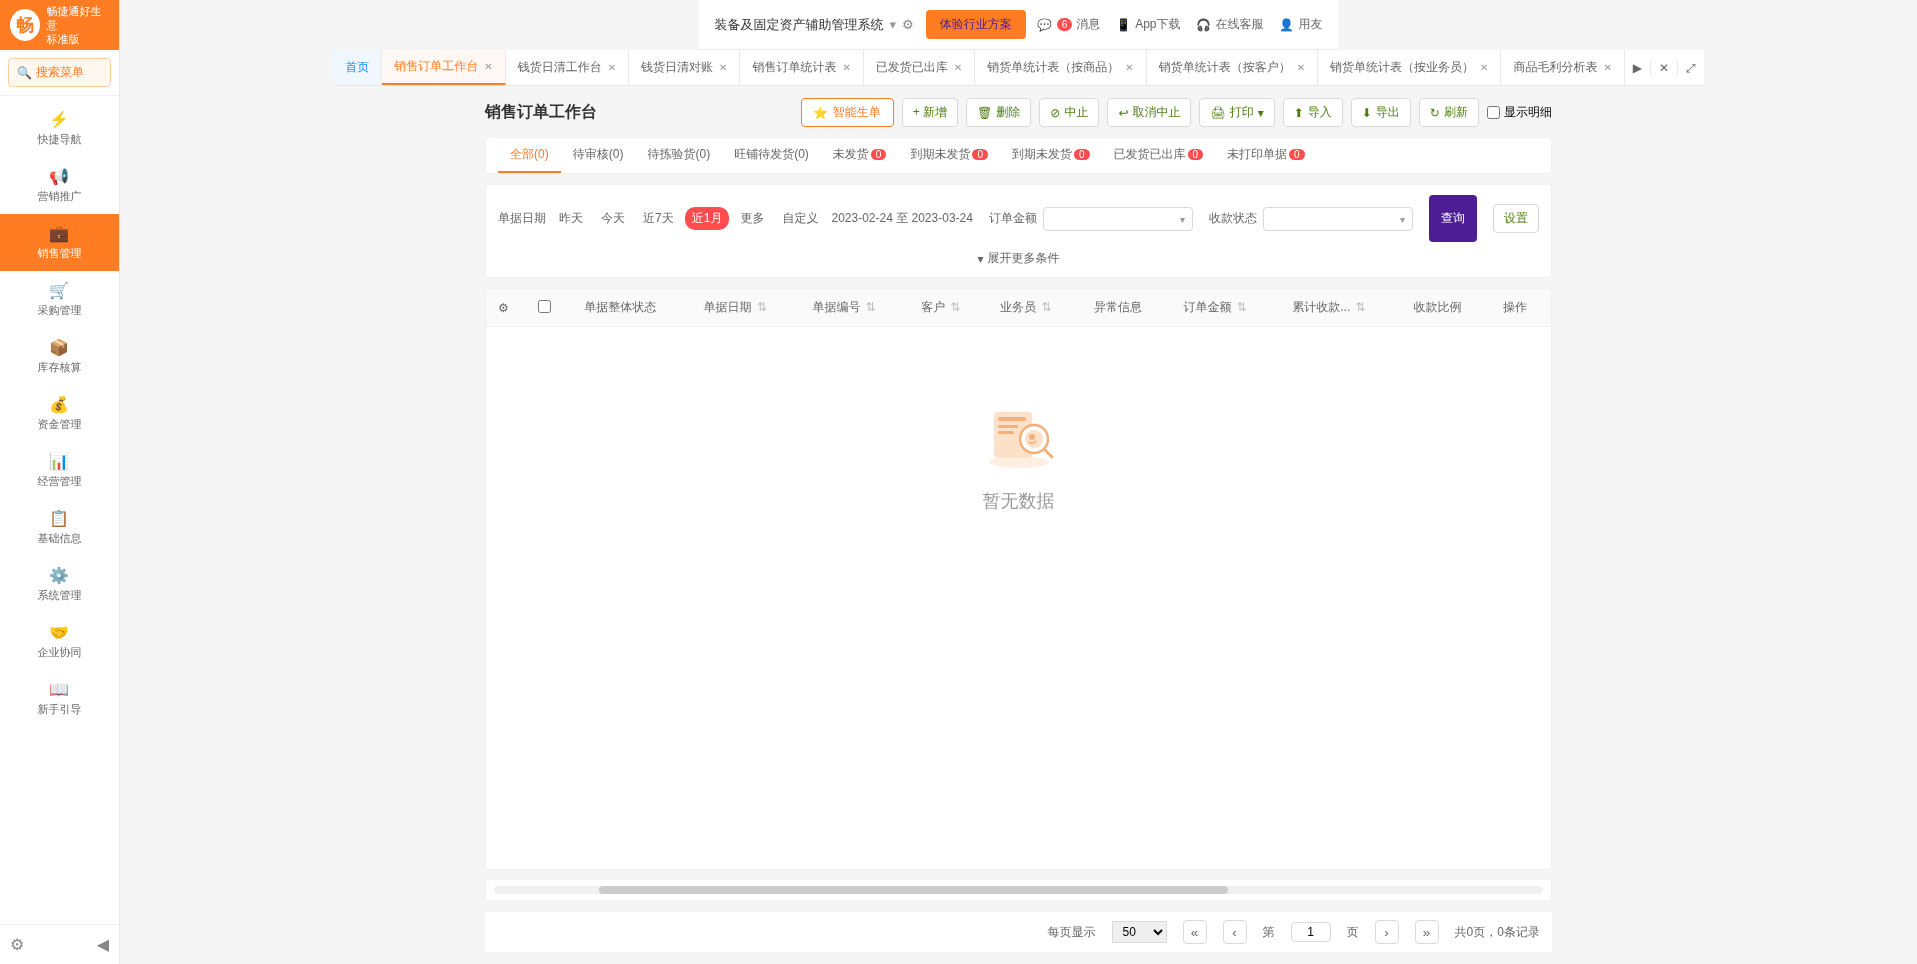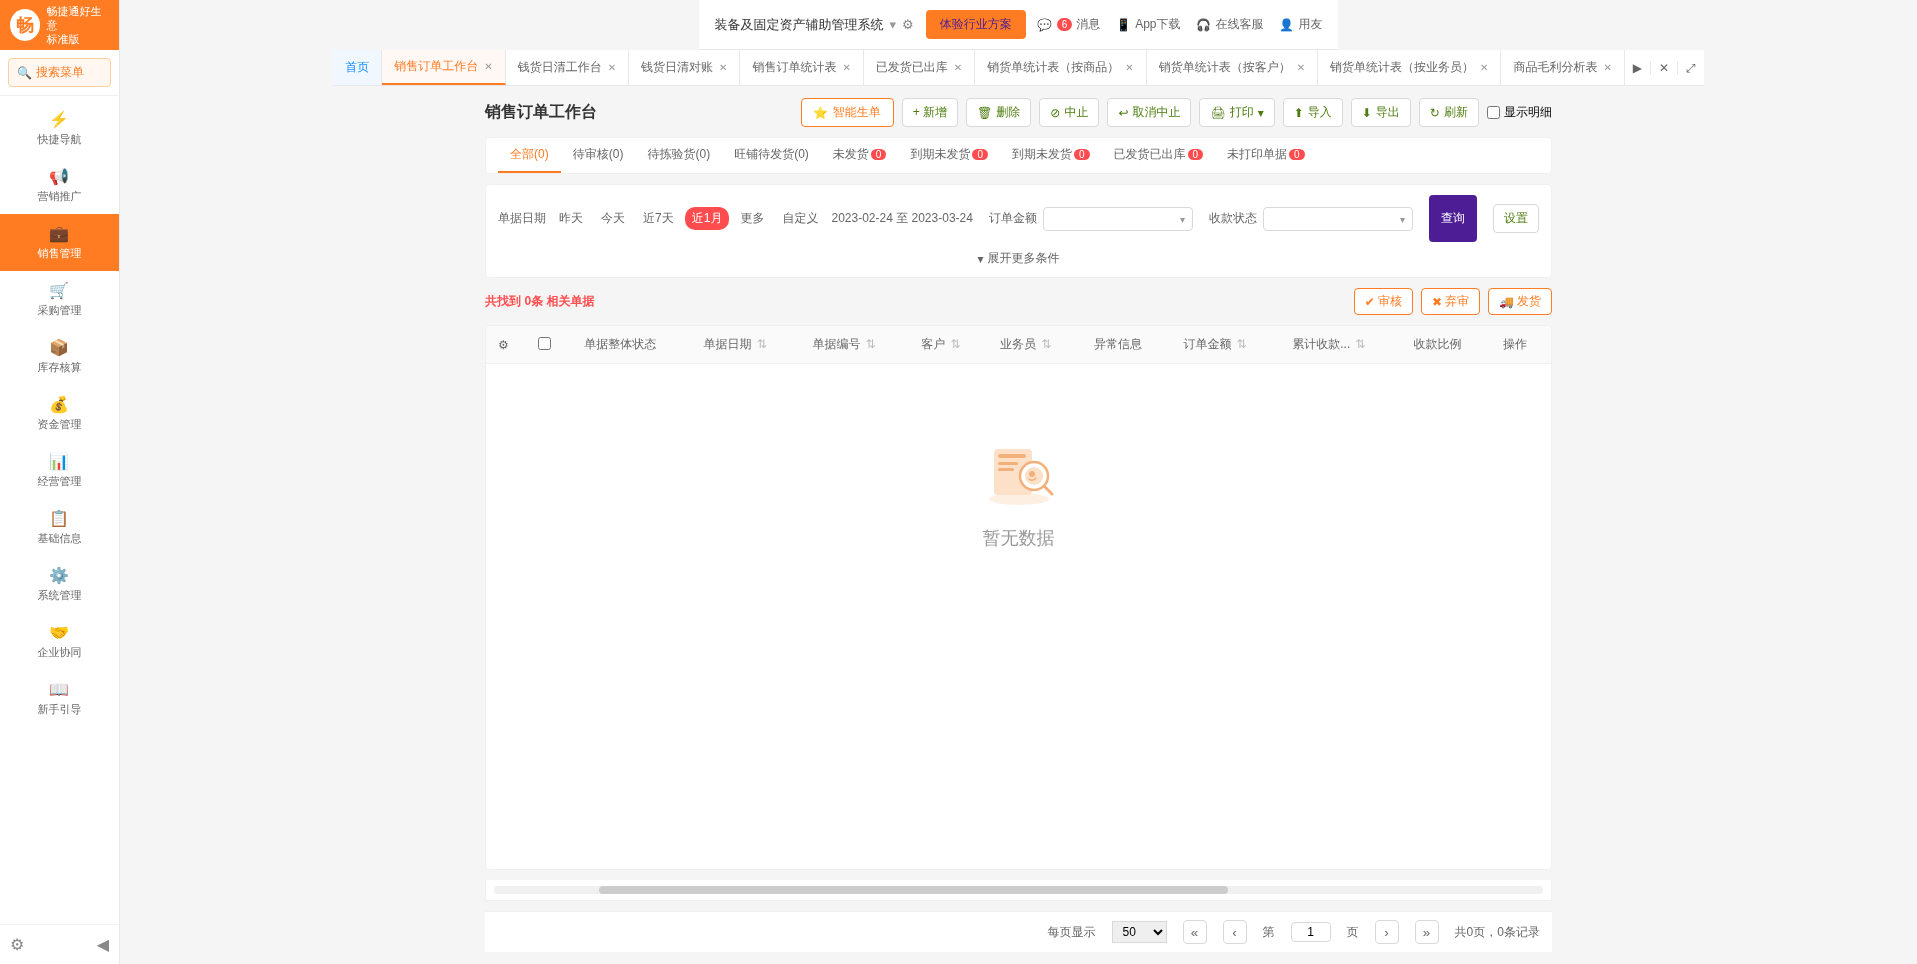--- a/index.html
+++ b/index.html
@@ -366,41 +366,20 @@
         <button class="btn-action">设置</button>
       </div>
       <div style="display:flex;justify-content:center;margin-top:8px;">
         <div class="filter-expand">
           <span>▾</span>
           <span>展开更多条件</span>
         </div>
       </div>
     </div>
 
-    <div class="table-toolbar">
-      <div class="record-count">
-        <span>共找到</span>
-        <span style="color:#ff4d4f;font-weight:bold;"> <span>0</span>条 </span>
-        <span>相关单据</span>
-      </div>
-      <div class="table-ops">
-        <button class="op-btn orange">
-          <span>✔</span>
-          <span>审核</span>
-        </button>
-        <button class="op-btn orange">
-          <span>✖</span>
-          <span>弃审</span>
-        </button>
-        <button class="op-btn orange">
-          <span>🚚</span>
-          <span>发货</span>
-        </button>
-      </div>
-    </div>
 
     <div class="table-container">
       <table>
         <thead>
           <tr>
             <th class="th-checkbox">⚙</th>
             <th><input type="checkbox" style=""></th>
             <th>
               <span>单据整体状态</span>
             </th>

